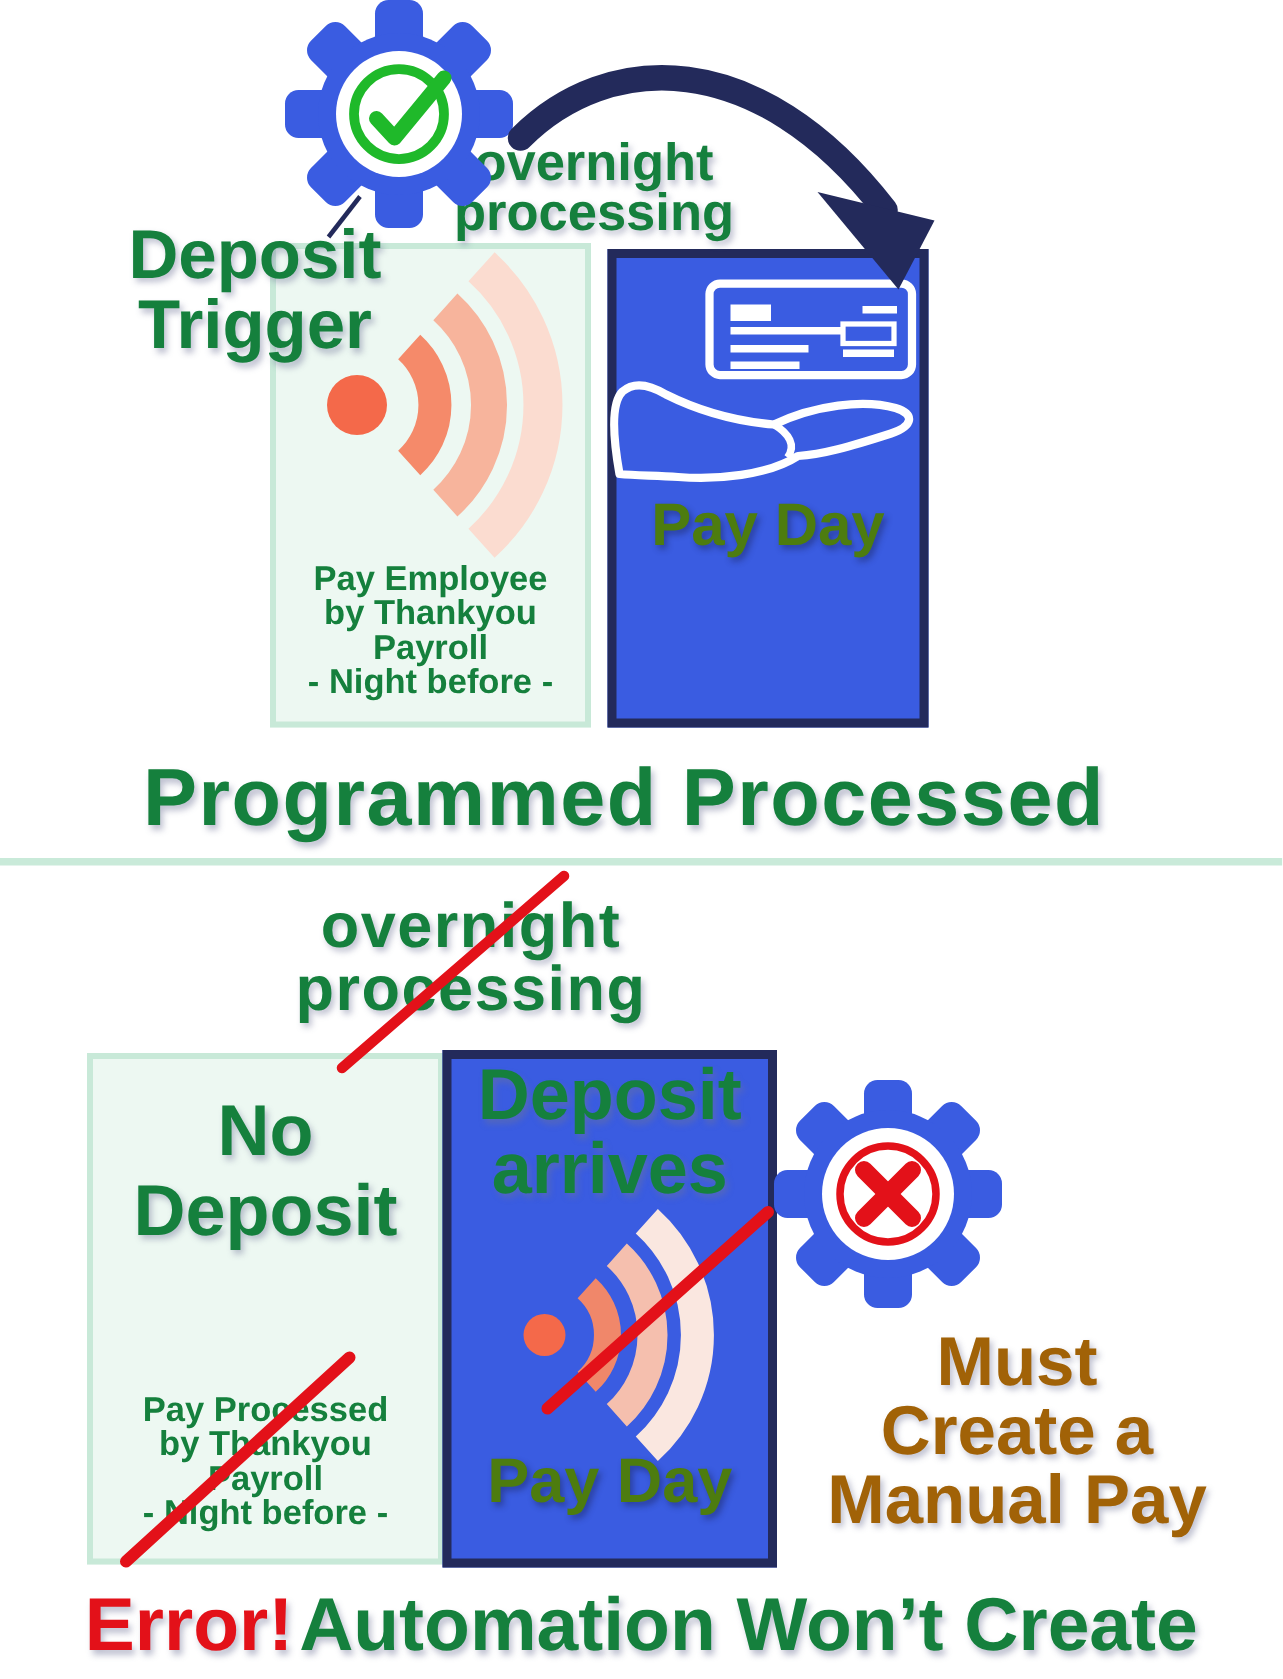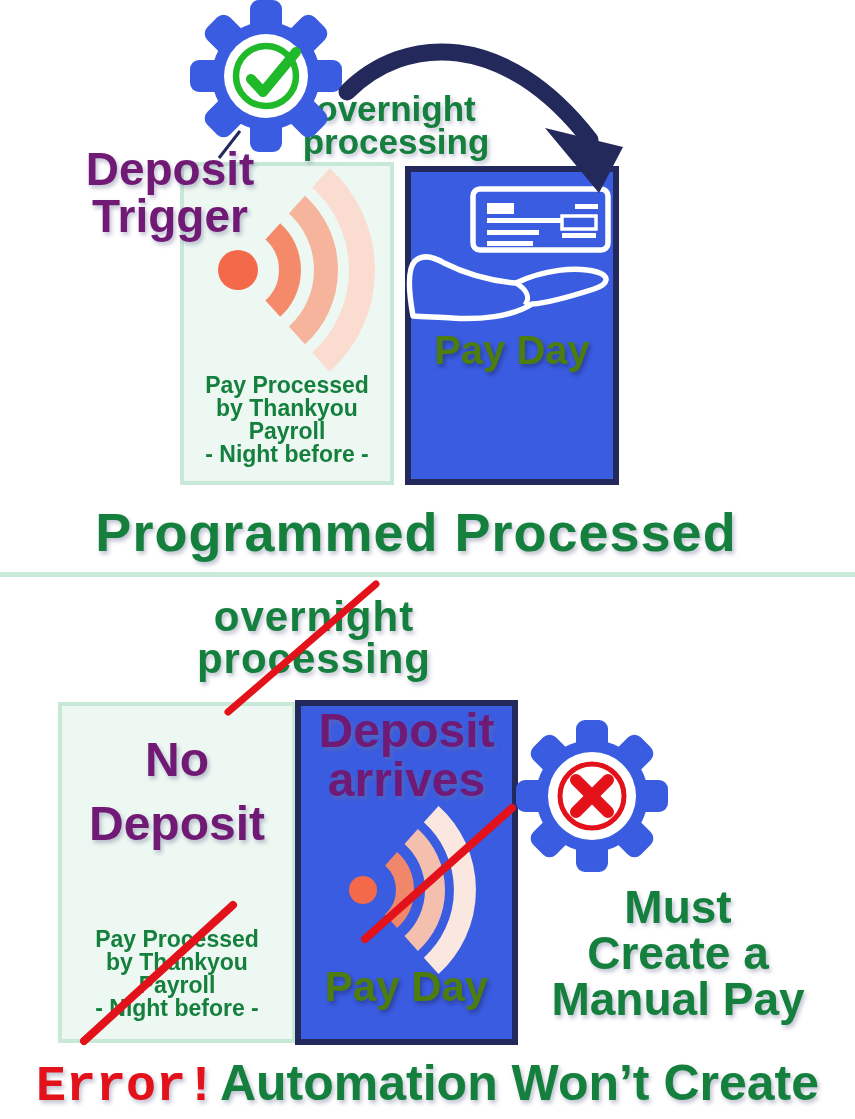--- a/index.html
+++ b/index.html
@@ -1,22 +1,22 @@
 <!DOCTYPE html>
 <html><head>
 <meta charset="utf-8">
 <style>
   html,body{margin:0;padding:0;background:#ffffff;}
   .canvas{position:relative;width:855px;height:1119px;background:#ffffff;overflow:hidden;
           font-family:"Liberation Sans",sans-serif;font-weight:bold;}
   .abs{position:absolute;}
   .t{position:absolute;text-align:center;white-space:pre-line;font-weight:bold;}
   .navy{color:#15803d;}
-  .coral{color:#701a75;}
-  .royal{color:#15803d;}
+  .coral{color:#15803d;}
+  .royal{color:#a16207;}
   .white{color:#4d7c0f;}
   .red{color:#e31119;}
   .sh-d{text-shadow:2px 3px 4px rgba(110,115,150,.45);}
   .sh-w{text-shadow:2px 3px 4px rgba(25,32,80,.45);}
   .mintbox{position:absolute;background:#edf8f2;border:4px solid #c8e9d8;box-sizing:border-box;}
   .bluebox{position:absolute;background:#3a5ce1;border:6px solid #232a5b;box-sizing:border-box;}
   .divider{position:absolute;left:0;width:855px;height:5px;background:#c9ead9;}
   svg{display:block;overflow:visible;}
 </style>
 </head>
@@ -53,38 +53,38 @@
       <path d="M 111,117 C 121,123 126,131 120,139" fill="none" stroke="#ffffff" stroke-width="5"></path>
     </g>
   </svg>
 
   <div class="t coral sh-d" style="left:40px;width:260px;top:146px;font-size:46px;line-height:47px;">Deposit
 Trigger</div>
 
   <div class="t navy sh-d" style="left:264px;width:264px;top:92px;font-size:35px;line-height:33px;">overnight
 processing</div>
 
-  <div class="t navy" style="left:186px;width:202px;top:374px;font-size:23px;line-height:23px;">Pay Processed
+  <div class="t navy" style="left:186px;width:202px;top:374px;font-size:23px;line-height:23px;">Pay Employee
 by Thankyou
 Payroll
 - Night before -</div>
 
   <div class="t white sh-w" style="left:407px;width:210px;top:330px;font-size:40px;line-height:40px;">Pay Day</div>
 
 
   <div class="t navy sh-d" style="left:0;width:832px;top:504px;font-size:54px;line-height:56px;letter-spacing:1px;">Programmed Processed</div>
 
   <div class="divider" style="top:572px;"></div>
 
   <div class="t navy sh-d" style="left:94px;width:440px;top:596px;font-size:42px;line-height:42px;letter-spacing:1px;">overnight
 processing</div>
 
   <div class="mintbox" style="left:58px;top:702px;width:238px;height:341px;"></div>
 
-  <div class="t coral sh-d" style="left:60px;width:234px;top:728px;font-size:48px;line-height:64px;text-align:center;">No
+  <div class="t coral sh-d" style="left:60px;width:234px;top:728px;font-size:48px;line-height:53px;text-align:center;">No
 Deposit</div>
 
   <div class="t navy" style="left:66px;width:222px;top:928px;font-size:23px;line-height:23px;">Pay Processed
 by Thankyou
 Payroll
 - Night before -</div>
 
   <div class="bluebox" style="left:295px;top:700px;width:223px;height:345px;"></div>
 
   <svg class="abs" style="left:330px;top:790px;" width="170" height="195" viewBox="0 0 170 195">
@@ -115,21 +115,21 @@
         <line x1="16" y1="-16" x2="-16" y2="16"></line>
       </g>
     </g>
   </svg>
 
   <div class="t royal sh-d" style="left:513px;width:330px;top:884px;font-size:46px;line-height:46px;">Must
 Create a
 Manual Pay</div>
 
   <div class="t" style="left:0;width:855px;top:1056px;font-size:50px;line-height:54px;white-space:normal;">
-    <span class="red sh-d" style="margin-right:4px;font-family:Liberation Mono, monospace;">Error!</span><span class="navy sh-d">Automation Won’t Create</span>
+    <span class="red sh-d" style="margin-right:4px;">Error!</span><span class="navy sh-d">Automation Won’t Create</span>
   </div>
 
   <svg class="abs" style="left:183px;top:-6px;" width="166" height="166" viewBox="0 0 166 166">
     <g transform="translate(83,82)">
       <g fill="#3a5ce1">
         <rect x="-16" y="-76" width="32" height="152" rx="9"></rect>
         <rect x="-16" y="-76" width="32" height="152" rx="9" transform="rotate(45)"></rect>
         <rect x="-16" y="-76" width="32" height="152" rx="9" transform="rotate(90)"></rect>
         <rect x="-16" y="-76" width="32" height="152" rx="9" transform="rotate(135)"></rect>
         <circle r="54"></circle>

